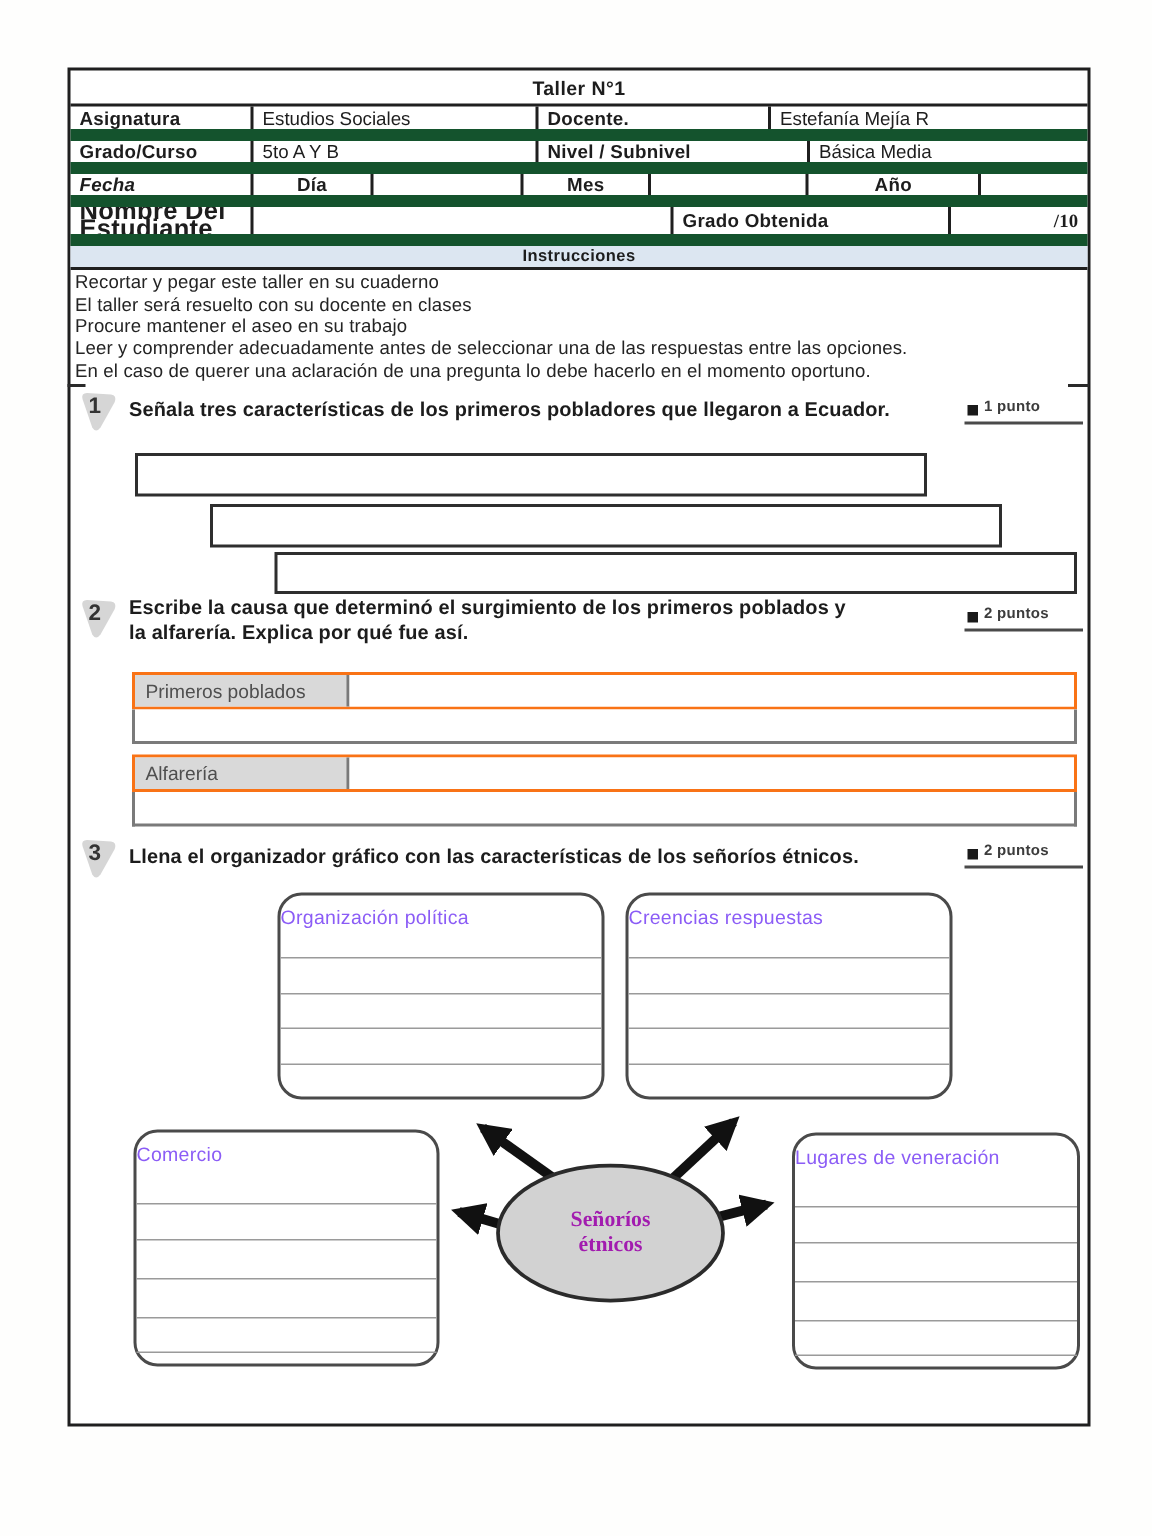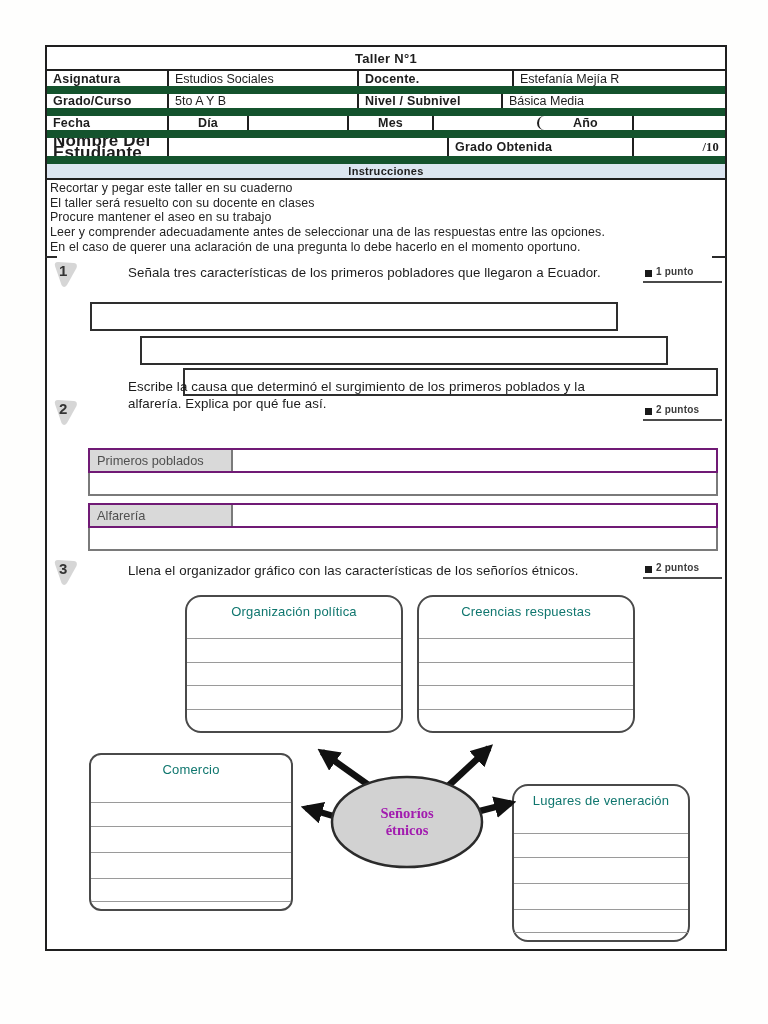--- a/index.html
+++ b/index.html
@@ -26,40 +26,40 @@
   
   .instructions { position:absolute; left:50px; top:181px; width:665px;
     font-size:12.4px; line-height:14.7px; color:#242424; letter-spacing:.1px; }
 
   .corner-mark { position:absolute; background:#2a2a2a; }
 
   
   .qnum-wrap { position:absolute; width:30px; height:30px; }
   .qnum-blob { position:absolute; left:0; top:0; }
   .qnum-text { position:absolute; left:9px; top:2px; font-weight:bold; font-size:15px; color:#333; }
-  .qtext { position:absolute; font-weight:normal; font-size:13.3px; color:#1c1c1c; line-height:16.5px; letter-spacing:.1px;margin-left:42px; }
+  .qtext { position:absolute; font-weight:bold; font-size:13.3px; color:#1c1c1c; line-height:16.5px; letter-spacing:.1px; }
   .pts { position:absolute; width:80px; }
   .pts .sq { position:absolute; left:0; top:4px; width:7px; height:7px; background:#1a1a1a; }
   .pts .txt { position:absolute; left:11px; top:0; font-size:10px; color:#3c3c3c; font-weight:bold; letter-spacing:.2px; }
   .pts .ul { position:absolute; left:-2px; top:15px; width:79px; height:2px; background:#4a4a4a; }
 
   .ansbox { position:absolute; border:2px solid #2e2e2e; background:#fff; }
 
   
   .q2row { position:absolute; left:88px; width:630px; }
-  .q2top { display:flex; height:25px; border:2px solid #701a75; }
+  .q2top { display:flex; height:25px; border:2px solid #f97316; }
   .q2label { width:143px; background:#d9d9d9; border-right:2px solid #7a7a7a;
     display:flex; align-items:center; padding:0 7px; font-size:12.8px; color:#4f4f4f; }
   .q2blank { flex:1; background:#fff; }
   .q2line { height:23px; border:2px solid #7a7a7a; border-top:none; background:#fff; }
 
   
   .orgbox { position:absolute; border:2px solid #4a4a4a; border-radius:16px; background:#fff; }
-  .orgbox .otitle { position:absolute; left:0; right:0; top:7px; text-align:center;
-    font-size:13px; color:#0f766e; letter-spacing:.2px; }
+  .orgbox .otitle { position:absolute; left:0; right:0; top:7px; text-align:left;
+    font-size:13px; color:#8b5cf6; letter-spacing:.2px; }
   .oline { position:absolute; left:0; right:0; height:1px; background:#9a9a9a; }
   .ellipse-label { position:absolute; text-align:center; font-weight:bold;
     font-size:14.5px; line-height:17px; color:#a21caf;font-family:Liberation Serif, serif; }
   svg.overlay { position:absolute; left:0; top:0; width:768px; height:1024px; pointer-events:none; }
 </style>
 </head>
 <body>
 
 <div id="stage">
 
@@ -70,31 +70,31 @@
     <div class="hrow" style="height:23px;">
       <div class="hcell hlabel" style="width:120px;">Asignatura</div>
       <div class="hcell" style="width:190px;">Estudios Sociales</div>
       <div class="hcell hlabel" style="width:155px;">Docente.</div>
       <div class="hcell" style="flex:1;">Estefanía Mejía R</div>
     </div>
 
     <div class="hrow" style="height:22px;">
       <div class="hcell hlabel" style="width:120px;">Grado/Curso</div>
       <div class="hcell" style="width:190px;">5to A Y B</div>
-      <div class="hcell hlabel" style="width:144px;">Nivel / Subnivel</div>
+      <div class="hcell hlabel" style="width:181px;">Nivel / Subnivel</div>
       <div class="hcell" style="flex:1;">Básica Media</div>
     </div>
 
     <div class="hrow" style="height:22px;">
-      <div class="hcell hlabel" style="width:120px;">Fecha</div>
+      <div class="hcell hlabel" style="width:120px;font-style:italic;">Fecha</div>
       <div class="hcell hlabel hcenter" style="width:80px;">Día</div>
       <div class="hcell" style="width:100px;"></div>
       <div class="hcell hlabel hcenter" style="width:85px;">Mes</div>
       <div class="hcell" style="width:105px;"></div>
-      <div class="hcell hlabel hcenter" style="width:95px;border-radius:10px;">Año</div>
+      <div class="hcell hlabel hcenter" style="width:115px;">Año</div>
       <div class="hcell" style="flex:1;"></div>
     </div>
 
     <div class="hrow" style="height:26px;">
       <div class="hcell hlabel" style="width:120px; white-space:normal; font-size:17px; line-height:12px;">Nombre Del Estudiante</div>
       <div class="hcell" style="width:280px;"></div>
       <div class="hcell hlabel" style="width:185px;">Grado Obtenida</div>
       <div class="hcell hlabel" style="flex:1; justify-content:flex-end;font-family:Liberation Serif, serif;">/10</div>
     </div>
 
@@ -128,21 +128,21 @@
   <div class="ansbox" style="left:90px;  top:302px; width:528px; height:29px;"></div>
   <div class="ansbox" style="left:140px; top:336px; width:528px; height:29px;"></div>
   <div class="ansbox" style="left:183px; top:368px; width:535px; height:28px;"></div>
 
   <div class="qnum-wrap" style="left:50px; top:398px;">
     <svg class="qnum-blob" width="30" height="30" viewBox="0 0 30 30">
       <path d="M5,6 Q4,2 8,2 L24,3 Q28,3.5 26.5,8 L17,25 Q14,29 11.5,25 Z" fill="#d6d6d6"></path>
     </svg>
     <div class="qnum-text">2</div>
   </div>
-  <div class="qtext" style="left:86px; top:379px; width:485px;">Escribe la causa que determinó el surgimiento de los primeros poblados y la alfarería. Explica por qué fue así.</div>
+  <div class="qtext" style="left:86px; top:397px; width:485px;">Escribe la causa que determinó el surgimiento de los primeros poblados y la alfarería. Explica por qué fue así.</div>
   <div class="pts" style="left:645px; top:404px;">
     <div class="sq"></div>
     <div class="txt">2 puntos</div>
     <div class="ul"></div>
   </div>
 
   <div class="q2row" style="top:448px;">
     <div class="q2top">
       <div class="q2label">Primeros poblados</div>
       <div class="q2blank"></div>
@@ -180,30 +180,30 @@
   </div>
 
   <div class="orgbox" style="left:417px; top:595px; width:218px; height:138px;">
     <div class="otitle">Creencias respuestas</div>
     <div class="oline" style="top:41px;"></div>
       <div class="oline" style="top:65px;"></div>
     <div class="oline" style="top:88px;"></div>
       <div class="oline" style="top:112px;"></div>
   </div>
 
-  <div class="orgbox" style="left:89px; top:753px; width:204px; height:158px;border-radius:12px;">
+  <div class="orgbox" style="left:89px; top:753px; width:204px; height:158px;">
     <div class="otitle">Comercio</div>
     <div class="oline" style="top:47px;"></div>
       <div class="oline" style="top:71px;"></div>
     <div class="oline" style="top:97px;"></div>
       <div class="oline" style="top:123px;"></div>
     <div class="oline" style="top:146px;"></div>
   </div>
 
-  <div class="orgbox" style="left:512px; top:755px; width:178px; height:158px;margin-top:29px;">
+  <div class="orgbox" style="left:528px; top:755px; width:192px; height:158px;">
     <div class="otitle">Lugares de veneración</div>
     <div class="oline" style="top:47px;"></div>
       <div class="oline" style="top:71px;"></div>
     <div class="oline" style="top:97px;"></div>
       <div class="oline" style="top:123px;"></div>
     <div class="oline" style="top:146px;"></div>
   </div>
 
   <svg class="overlay">
     <defs>

